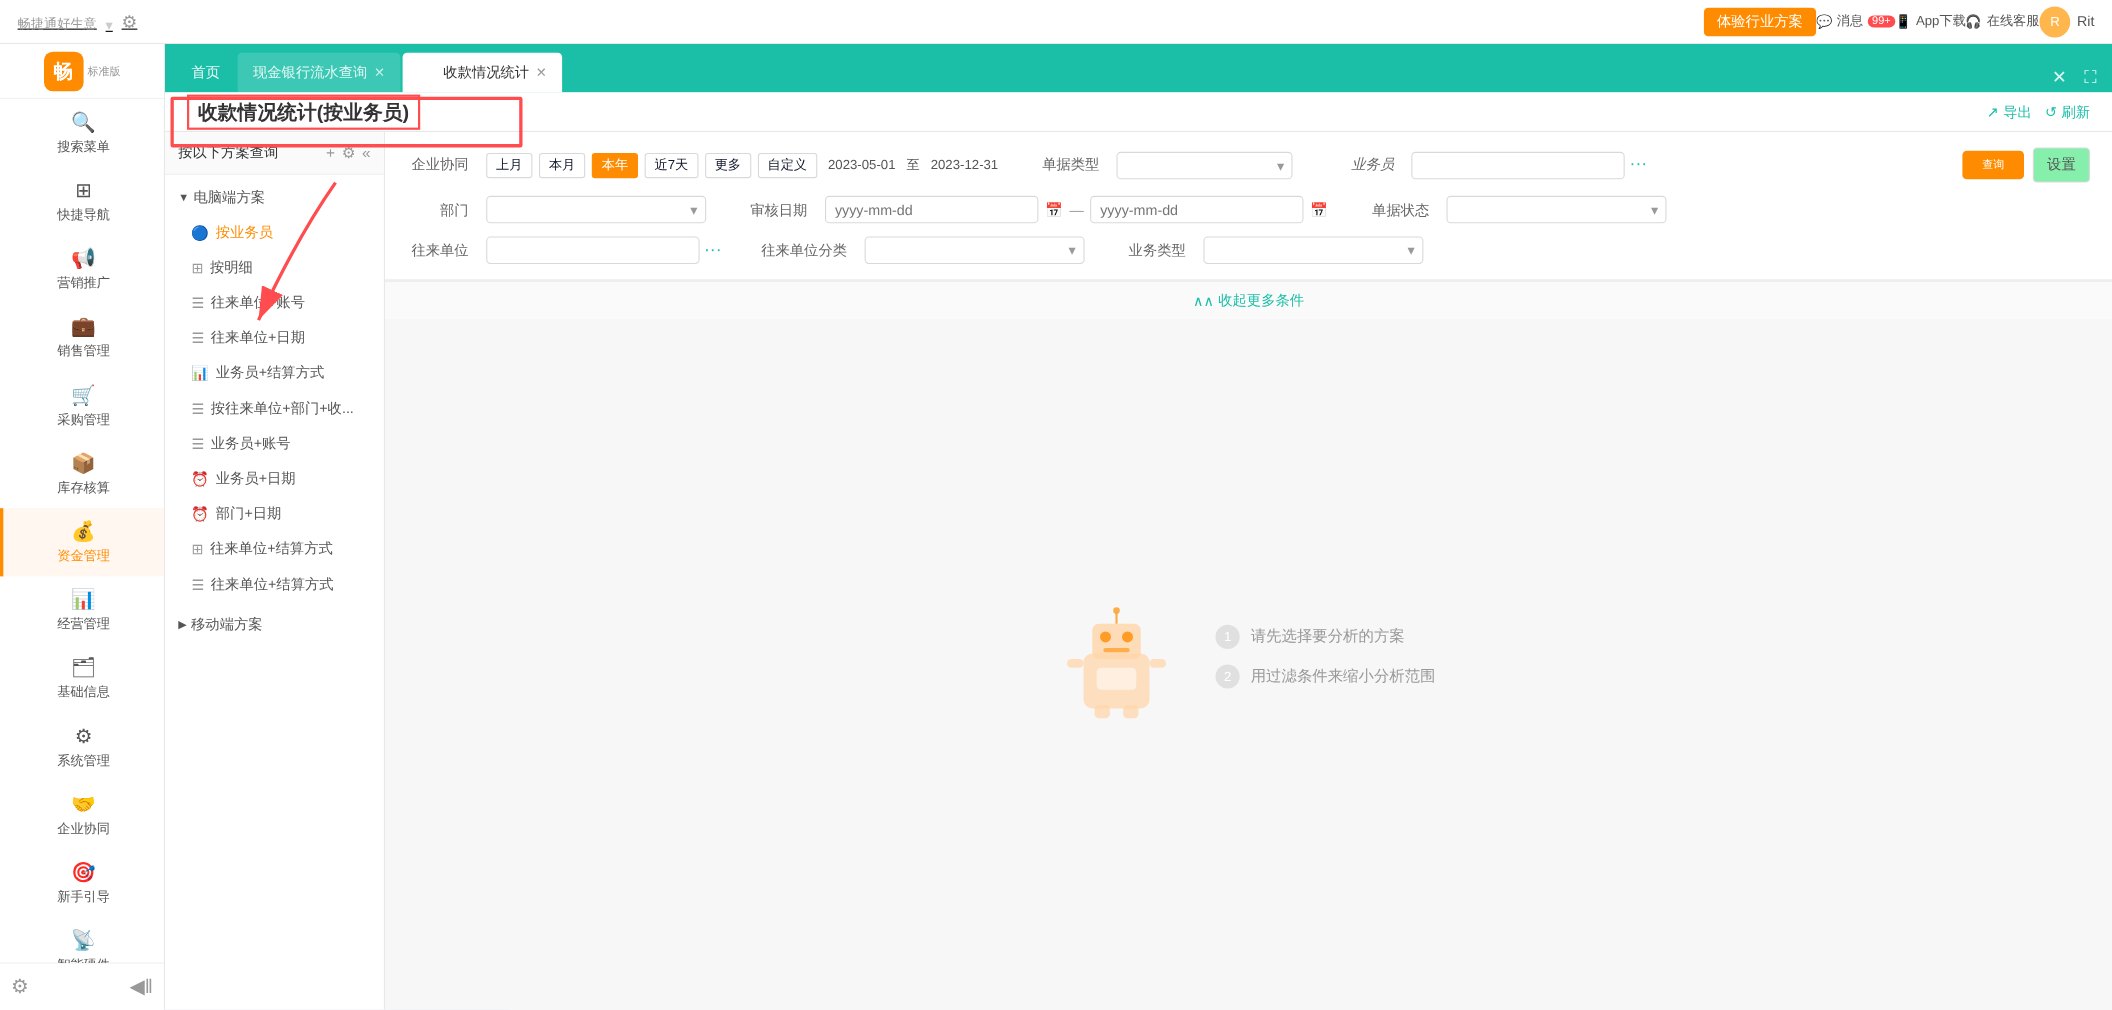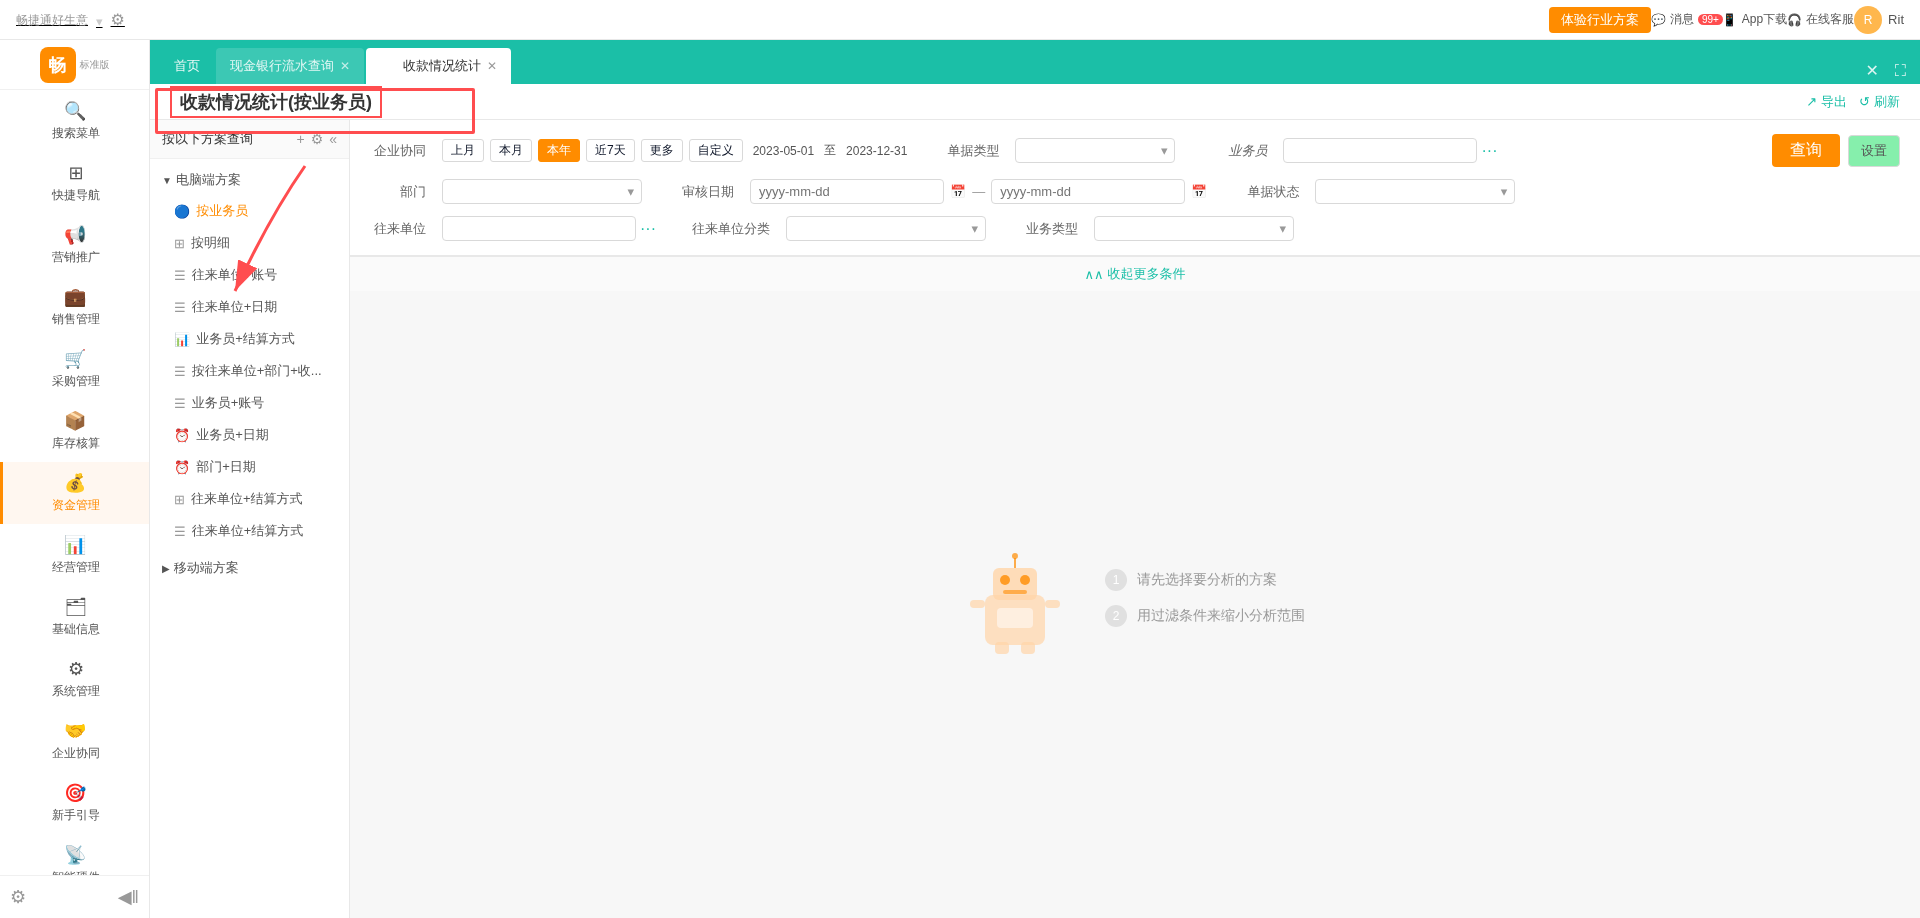--- a/index.html
+++ b/index.html
@@ -299,21 +299,21 @@
     }
     .filter-dash { color: #999; }
     .filter-actions { margin-left: auto; display: flex; gap: 8px; align-items: center; }
     .query-btn {
       background: #ff8c00;
       color: #fff;
       border: none;
       border-radius: 4px;
       padding: 6px 18px;
       cursor: pointer;
-      font-size: 16px;
+      font-size: 10px;
     }
     .setting-btn {
       border: 1px solid #d9d9d9;
       background: #86efac;
       color: #555;
       border-radius: 4px;
       padding: 6px 12px;
       cursor: pointer;
       font-size: 13px;
     }

